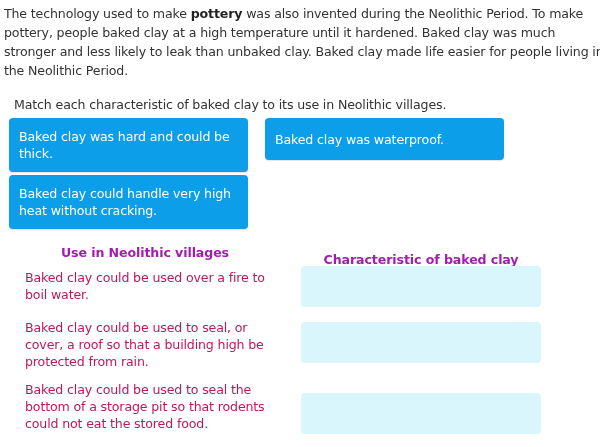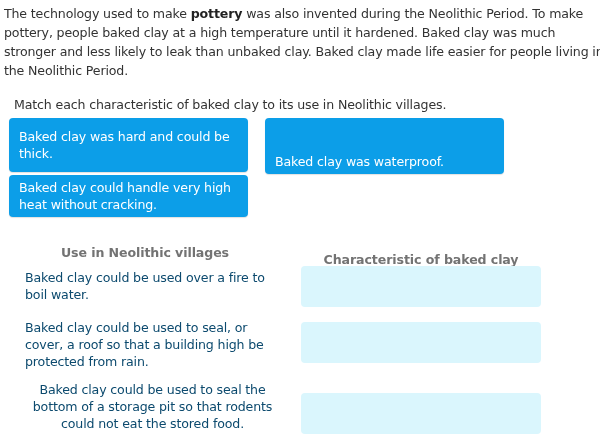--- a/index.html
+++ b/index.html
@@ -44,47 +44,47 @@
       line-height: 17px;
       letter-spacing: -0.15px;
       padding: 4px 10px;
       box-sizing: border-box;
       box-shadow: 0 1px 1px rgba(0,0,0,0.12);
       cursor: grab;
       display: flex;
       align-items: center;
     }
     #tile-1 { left: 9px; top: 118px; width: 239px; height: 54px; }
-    #tile-2 { left: 265px; top: 118px; width: 239px; height: 56px; align-items: flex-end; }
-    #tile-3 { left: 9px; top: 175px; width: 239px; height: 42px; }
+    #tile-2 { left: 265px; top: 118px; width: 239px; height: 42px; }
+    #tile-3 { left: 9px; top: 175px; width: 239px; height: 54px; }
 
     .col-header {
       position: absolute;
       top: 245px;
       font-size: 12.6px;
       font-weight: bold;
-      color: #737373;
+      color: #a21caf;
       text-align: center;
       letter-spacing: -0.1px;
     }
     #header-left { left: 0px; width: 290px; }
     #header-right { left: 296px; width: 250px; margin-top: 7px; }
 
     .use-text {
       position: absolute;
       left: 25px;
       width: 255px;
       font-size: 12.6px;
       line-height: 17px;
       letter-spacing: -0.15px;
-      color: #0c4a6e;
+      color: #be185d;
     }
     #use-1 { top: 269px; }
     #use-2 { top: 319px; }
-    #use-3 { top: 381px; text-align: center; }
+    #use-3 { top: 381px; }
 
     .dropzone {
       position: absolute;
       left: 301px;
       width: 240px;
       height: 41px;
       background: #daf6fd;
       border-radius: 4px;
     }
     #drop-1 { top: 266px; }

